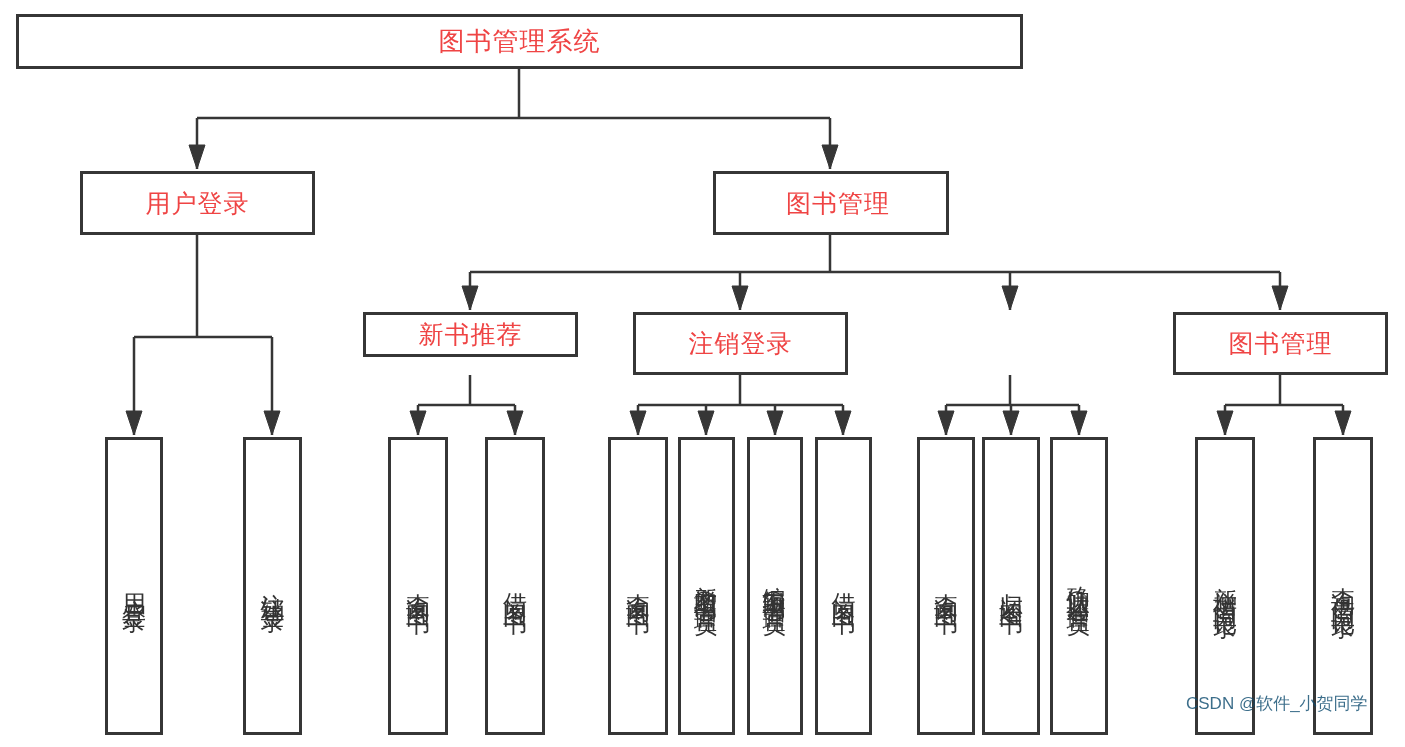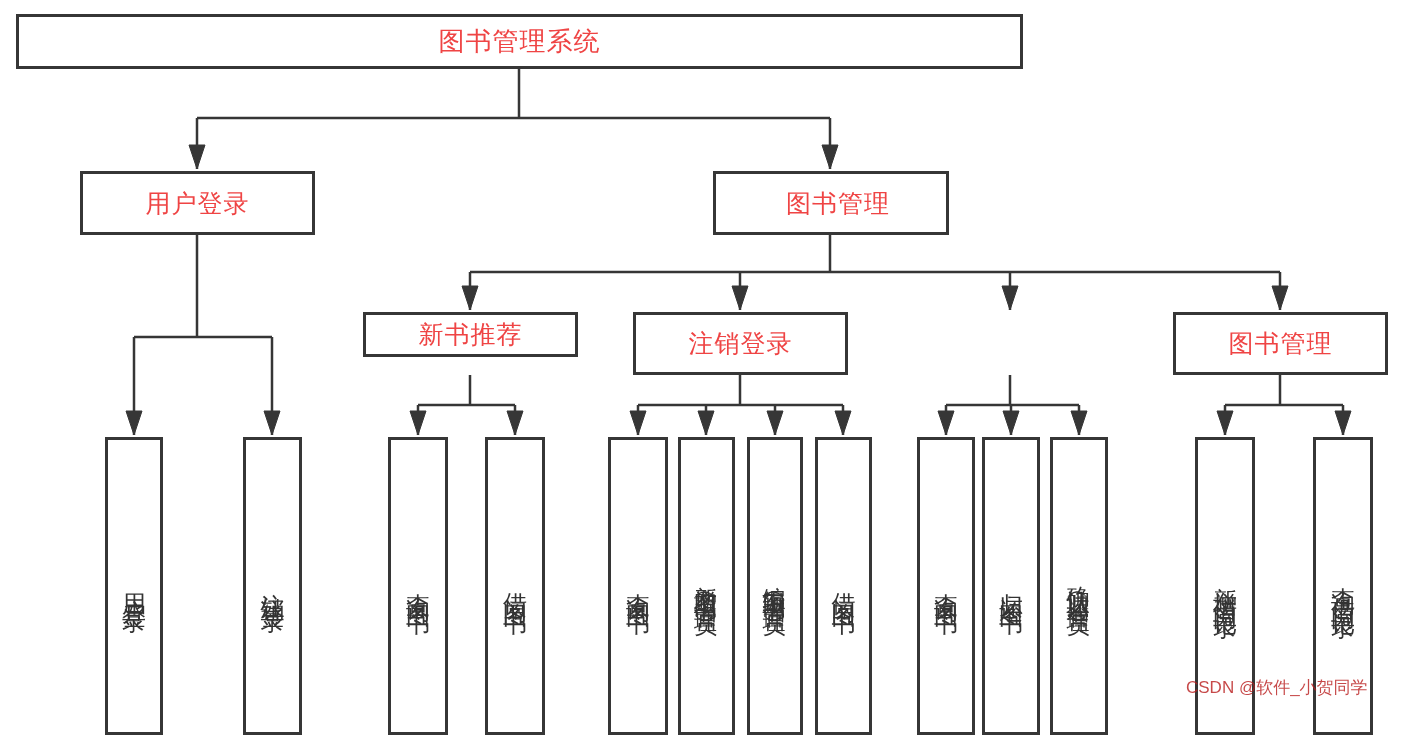--- a/index.html
+++ b/index.html
@@ -31,23 +31,23 @@
     writing-mode:vertical-rl;
     text-orientation:mixed;
     font-size:24px;
     letter-spacing:6px;
     color:#333333;
     white-space:nowrap;
   }
   .vlabel.long{font-size:23px;letter-spacing:4px;}
   .watermark{
     position:absolute;
-    left:1186px;top:676px;
+    left:1186px;top:692px;
     font-size:17px;
-    color:#b91c1c;
+    color:#0c4a6e;
     opacity:0.8;
     white-space:nowrap;
     z-index:5;
   }
   
   .n-root{left:16px;top:14px;width:1007px;height:55px;}
   .n-l2-login{left:80px;top:171px;width:235px;height:64px;}
   .n-l2-mgmt{left:713px;top:171px;width:236px;height:64px;padding-left:14px;}
   .n-l3-rec{left:363px;top:312px;width:215px;height:45px;}
   .n-l3-borrow{left:633px;top:312px;width:215px;height:63px;}

